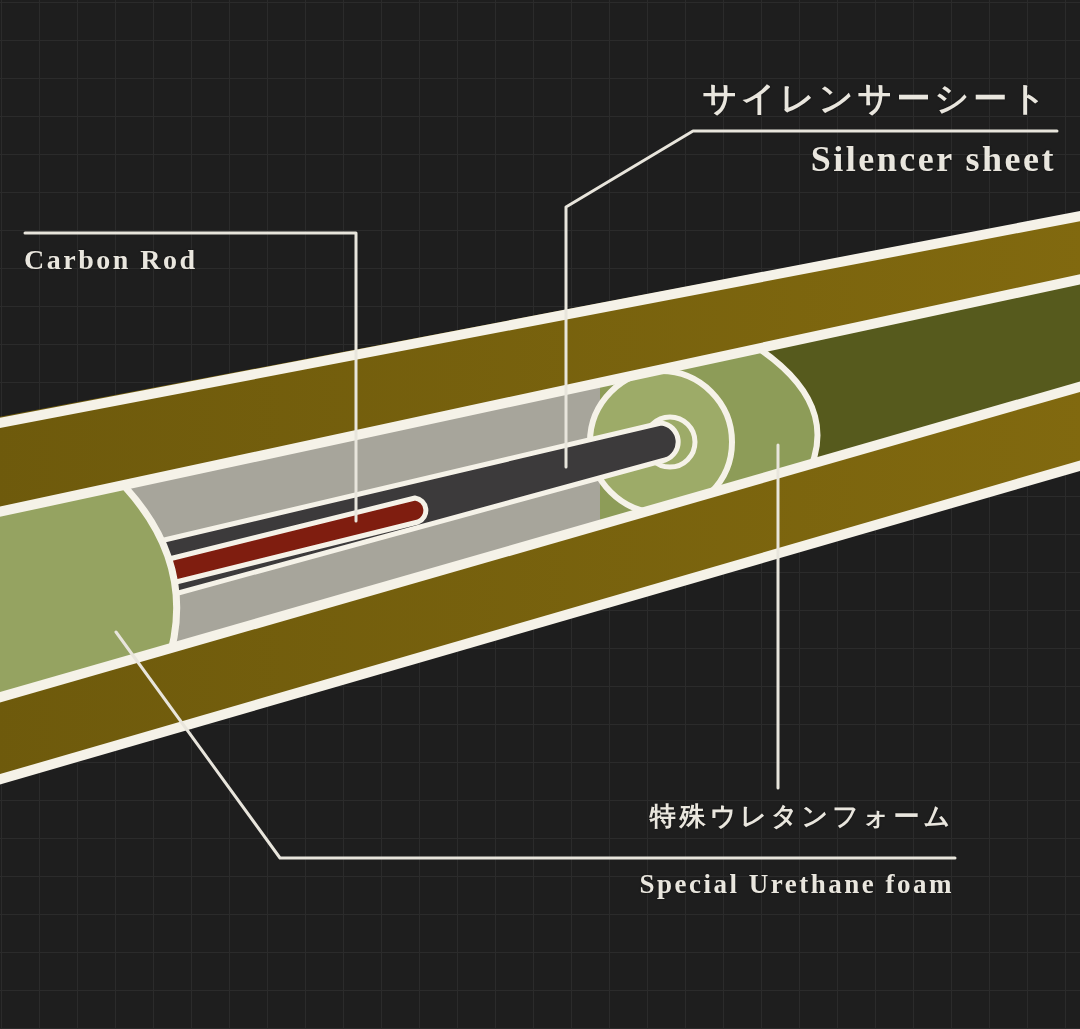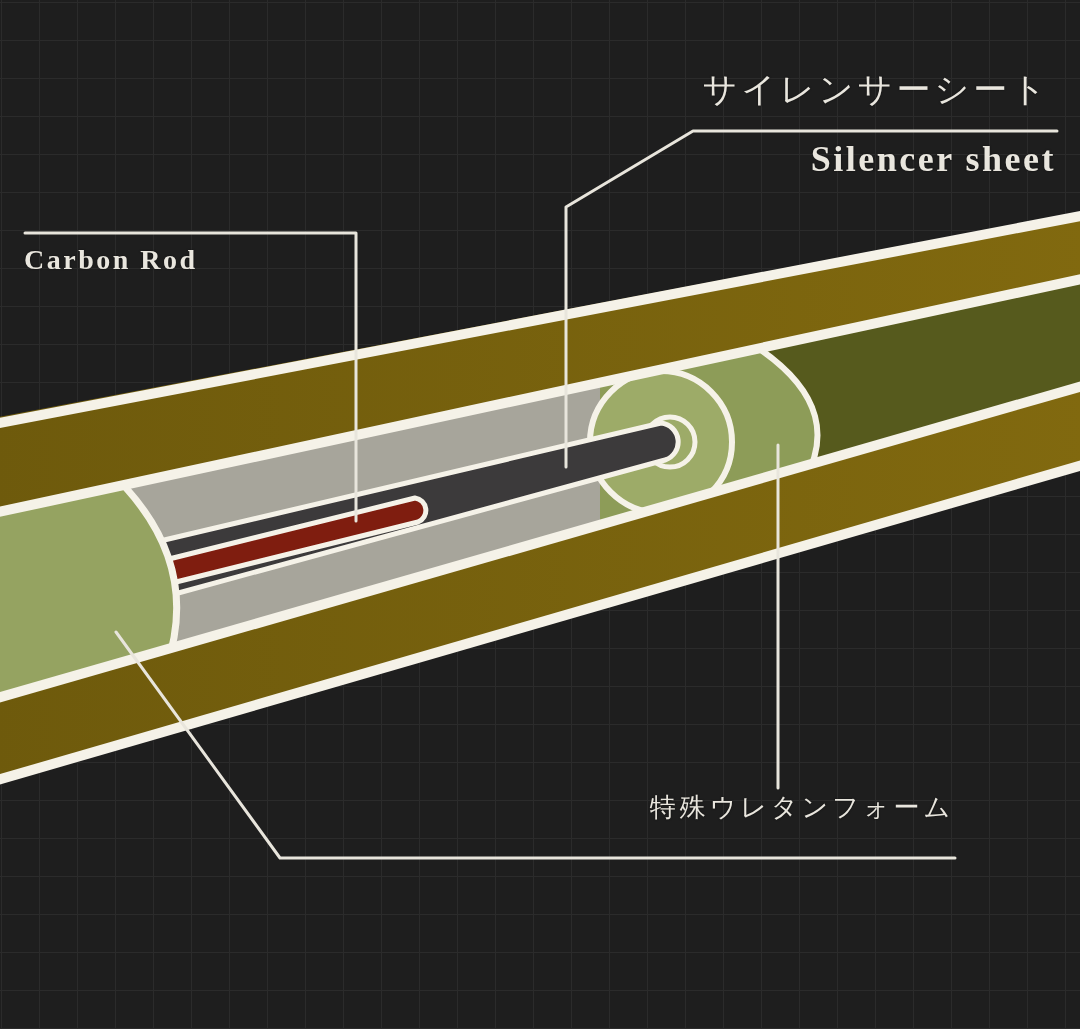--- a/index.html
+++ b/index.html
@@ -27,21 +27,21 @@
     width: 1080px;
     height: 1029px;
   }
   .diagram-label {
     position: absolute;
     color: #e9e6de;
     white-space: nowrap;
     text-shadow: 0 0 2px rgba(0,0,0,0.6);
     line-height: 1.15;
   }
-  .jp-text { font-weight: normal; }
+  .jp-text { font-weight: bold; margin-top: 9px; }
   .en-text { font-weight: 600; }
   .t-sil-jp  { right: 30px;  top: 70px;  font-size: 34px; letter-spacing: 4px; }
   .t-sil-en  { right: 24px;  top: 139px; font-size: 36px; letter-spacing: 2.5px; }
   .t-car-jp  { left: 24px;   top: 166px; font-size: 34px; letter-spacing: 5px; }
   .t-car-en  { left: 24px;   top: 244px; font-size: 28px; letter-spacing: 2.5px; text-align: center; }
   .t-foam-jp { right: 126px; top: 793px; font-size: 26px; letter-spacing: 4px; }
   .t-foam-en { right: 126px; top: 869px; font-size: 27px; letter-spacing: 2.5px; }
 </style>
 </head>
 <body>
@@ -95,14 +95,15 @@
       <path d="M 778 445 L 778 788"></path>
     </g>
   </svg>
 
   <div class="diagram-label jp-text t-sil-jp">サイレンサーシート</div>
   <div class="diagram-label en-text t-sil-en">Silencer sheet</div>
 
   <div class="diagram-label en-text t-car-en">Carbon Rod</div>
 
   <div class="diagram-label jp-text t-foam-jp">特殊ウレタンフォーム</div>
+  <div class="diagram-label en-text t-foam-en">Special Urethane foam</div>
 
 </div>
 
 </body></html>

